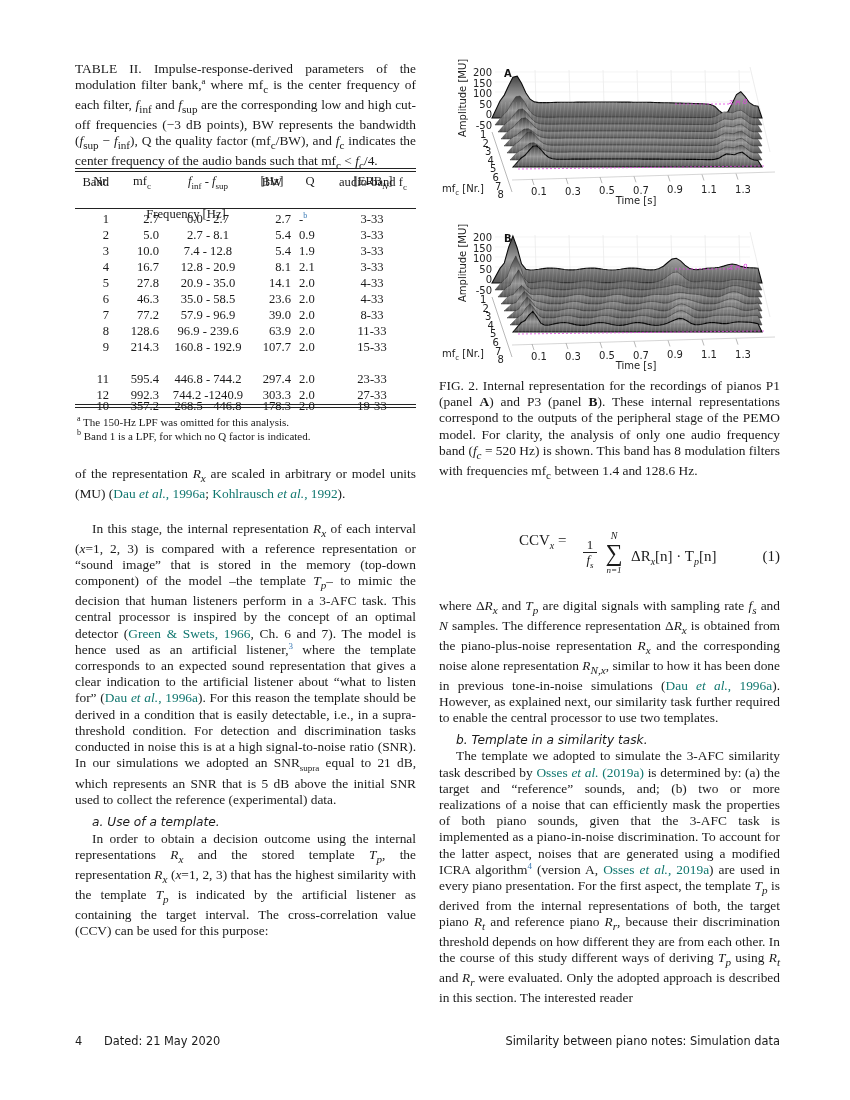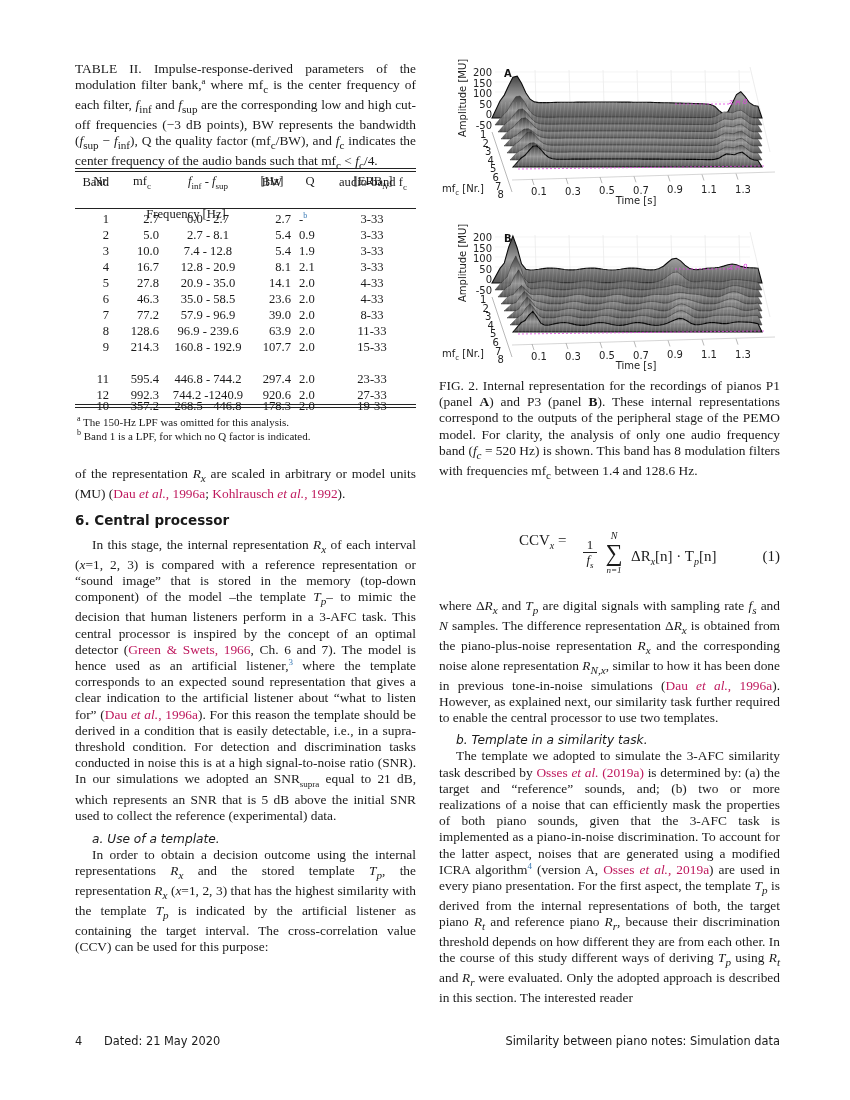--- a/index.html
+++ b/index.html
@@ -1,21 +1,21 @@
 <!DOCTYPE html>
 <html><head>
 <meta charset="utf-8">
 <style>
   html, body { margin: 0; padding: 0; background: #ffffff; }
   body { width: 850px; height: 1100px; position: relative; overflow: hidden;
          font-family: "DejaVu Serif", "Liberation Serif", serif; color: #1a1a1a; }
   .col { position: absolute; width: 341px; font-family: "Liberation Serif", serif; font-size: 13.4px; line-height: 16.2px; text-align: justify; }
   .col-left { left: 75px; }
   .col-right { left: 439px; }
-  .cite { color: #be185d; }
+  .cite { color: #0f766e; }
   .cite i { font-style: italic; }
   p { margin: 0; }
   .indent { text-indent: 17px; }
   sup { font-size: 9px; line-height: 0; }
   .sup-link { color: #3b7ab5; }
 
   
   .table-caption { position: absolute; left: 75px; top: 61px; width: 341px; font-family: "Liberation Serif", serif; font-size: 13.4px; line-height: 16.2px; text-align: justify; }
   .tbl-rule-double { position: absolute; left: 75px; width: 341px; height: 4px; border-top: 1.5px solid #222; border-bottom: 1.5px solid #222; box-sizing: border-box; }
   .tbl-rule-single { position: absolute; left: 75px; width: 341px; height: 0; border-top: 1.6px solid #222; }
@@ -156,39 +156,38 @@
       <span class="c-mfc">595.4</span>
       <span class="c-range">446.8 - 744.2</span>
       <span class="c-bw">297.4</span>
       <span class="c-q">2.0</span>
       <span class="c-erb">23-33</span>
     </div>
     <div class="tbl-row" style="top: 387px;">
       <span class="c-band">12</span>
       <span class="c-mfc">992.3</span>
       <span class="c-range">744.2 -1240.9</span>
-      <span class="c-bw">920.6</span>
+      <span class="c-bw">303.3</span>
       <span class="c-q">2.0</span>
       <span class="c-erb">27-33</span>
     </div>
   </div>
 
 <div class="tbl-rule-double" style="top:404px;"></div>
 
 <div class="footnotes">
   <div><sup>a</sup><span> The 150-Hz LPF was omitted for this analysis.</span></div>
   <div><sup>b</sup><span> Band 1 is a LPF, for which no Q factor is indicated.</span></div>
 </div>
 
 <div class="col col-left" style="top:466px;">
   <p><span>of the representation </span><i>R</i><sub><i>x</i></sub><span> are scaled in arbitrary or model units (MU) (</span><span class="cite"><span>Dau </span><i>et al.</i><span>, 1996a</span></span><span>; </span><span class="cite"><span>Kohlrausch </span><i>et al.</i><span>, 1992</span></span><span>).</span></p>
 </div>
 
 <div class="col col-left" style="top:512px;">
-  <h2 class="sec-head">6. Central processor</h2>
   <p class="indent" style="margin-top:9px;"><span>In this stage, the internal representation </span><i>R</i><sub><i>x</i></sub><span> of each interval (</span><i>x</i><span>=1, 2, 3) is compared with a reference representation or “sound image” that is stored in the memory (top-down component) of the model –the template </span><i>T</i><sub><i>p</i></sub><span>– to mimic the decision that human listeners perform in a 3-AFC task. This central processor is inspired by the concept of an optimal detector (</span><span class="cite">Green &amp; Swets, 1966</span><span>, Ch. 6 and 7). The model is hence used as an artificial listener,</span><sup class="sup-link">3</sup><span> where the template corresponds to an expected sound representation that gives a clear indication to the artificial listener about “what to listen for” (</span><span class="cite"><span>Dau </span><i>et al.</i><span>, 1996a</span></span><span>). For this reason the template should be derived in a condition that is easily detectable, i.e., in a supra-threshold condition. For detection and discrimination tasks conducted in noise this is at a high signal-to-noise ratio (SNR). In our simulations we adopted an SNR</span><sub style="font-size:9px">supra</sub><span> equal to 21 dB, which represents an SNR that is 5 dB above the initial SNR used to collect the reference (experimental) data.</span></p>
   <div class="subsec" style="margin-top:6px;">a. Use of a template.</div>
   <p class="indent"><span>In order to obtain a decision outcome using the internal representations </span><i>R</i><sub><i>x</i></sub><span> and the stored template </span><i>T</i><sub><i>p</i></sub><span>, the representation </span><i>R</i><sub><i>x</i></sub><span> (</span><i>x</i><span>=1, 2, 3) that has the highest similarity with the template </span><i>T</i><sub><i>p</i></sub><span> is indicated by the artificial listener as containing the target interval. The cross-correlation value (CCV) can be used for this purpose:</span></p>
 </div>
 
 <div class="fig">
   <svg width="340" height="330" viewBox="0 0 340 330" xmlns="http://www.w3.org/2000/svg">
     <defs>
       <linearGradient id="ridge" x1="0" y1="0" x2="0" y2="1">
         <stop offset="0" stop-color="#3a3a3a"></stop>

